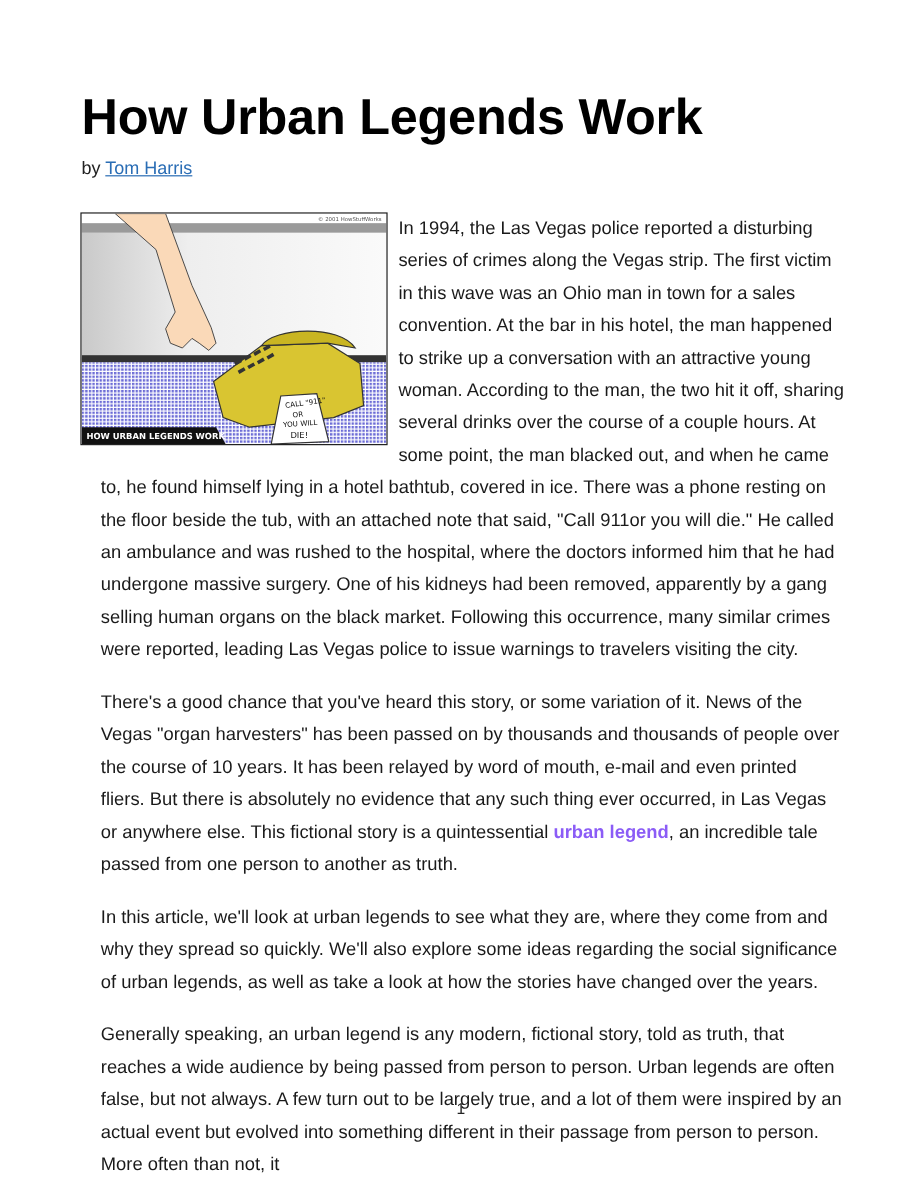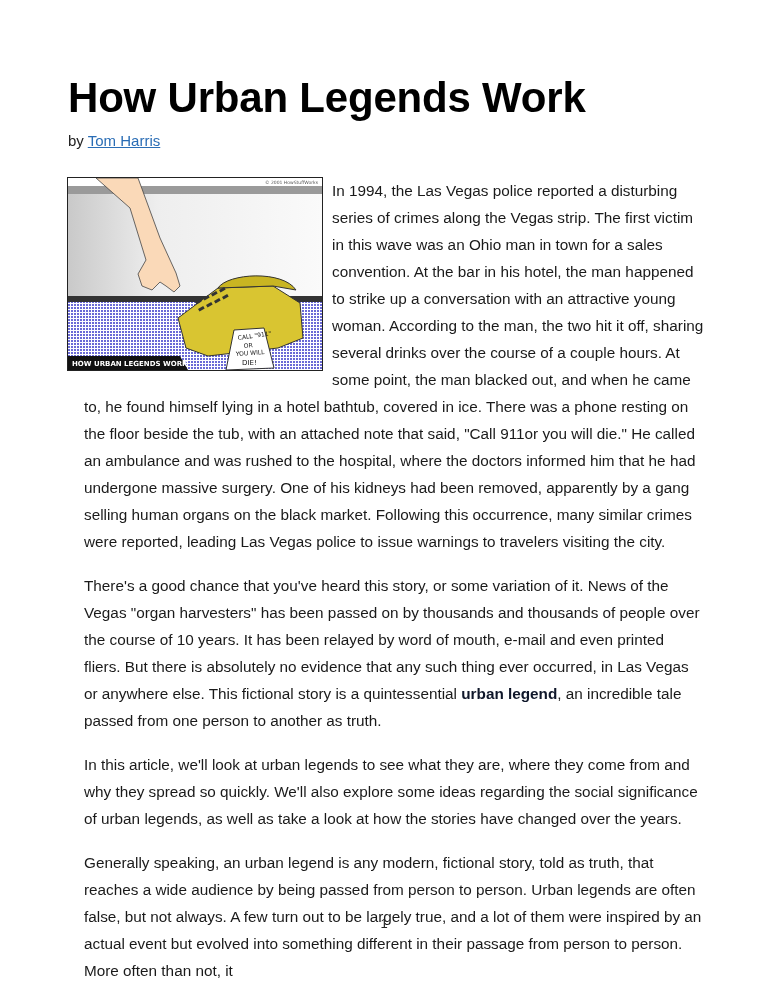--- a/index.html
+++ b/index.html
@@ -9,21 +9,21 @@
   h1 { margin: 0; position: absolute; top: 74px; left: 0; font-size: 42px; font-weight: bold;
        color: #000; letter-spacing: -0.2px; white-space: nowrap; }
   .byline { position: absolute; top: 132px; left: 0; font-size: 15px; color: #222; }
   .byline a { color: #2a6db5; text-decoration: underline; }
   .body { position: absolute; top: 177px; left: 0; width: 636px; font-size: 15.3px; line-height: 27px; }
   .body p { margin: 0 0 17px 16px; }
   .figure { float: left; width: 256px; height: 194px; margin: 0 9px 2px -1px; position: relative;
             border: 1px solid #222; box-sizing: border-box; overflow: hidden; background: #ececec; }
   .pagenum { position: absolute; top: 916px; left: 0; width: 768px; text-align: center;
              font-size: 13px; color: #222; }
-  b { font-weight: bold; color: #0f172a; }
+  b { font-weight: bold; color: #8b5cf6; }
 </style>
 </head>
 <body>
 
 <div class="page">
   <h1>How Urban Legends Work</h1>
   <div class="byline">
     <span>by </span><a href="#">Tom Harris</a>
   </div>
 

